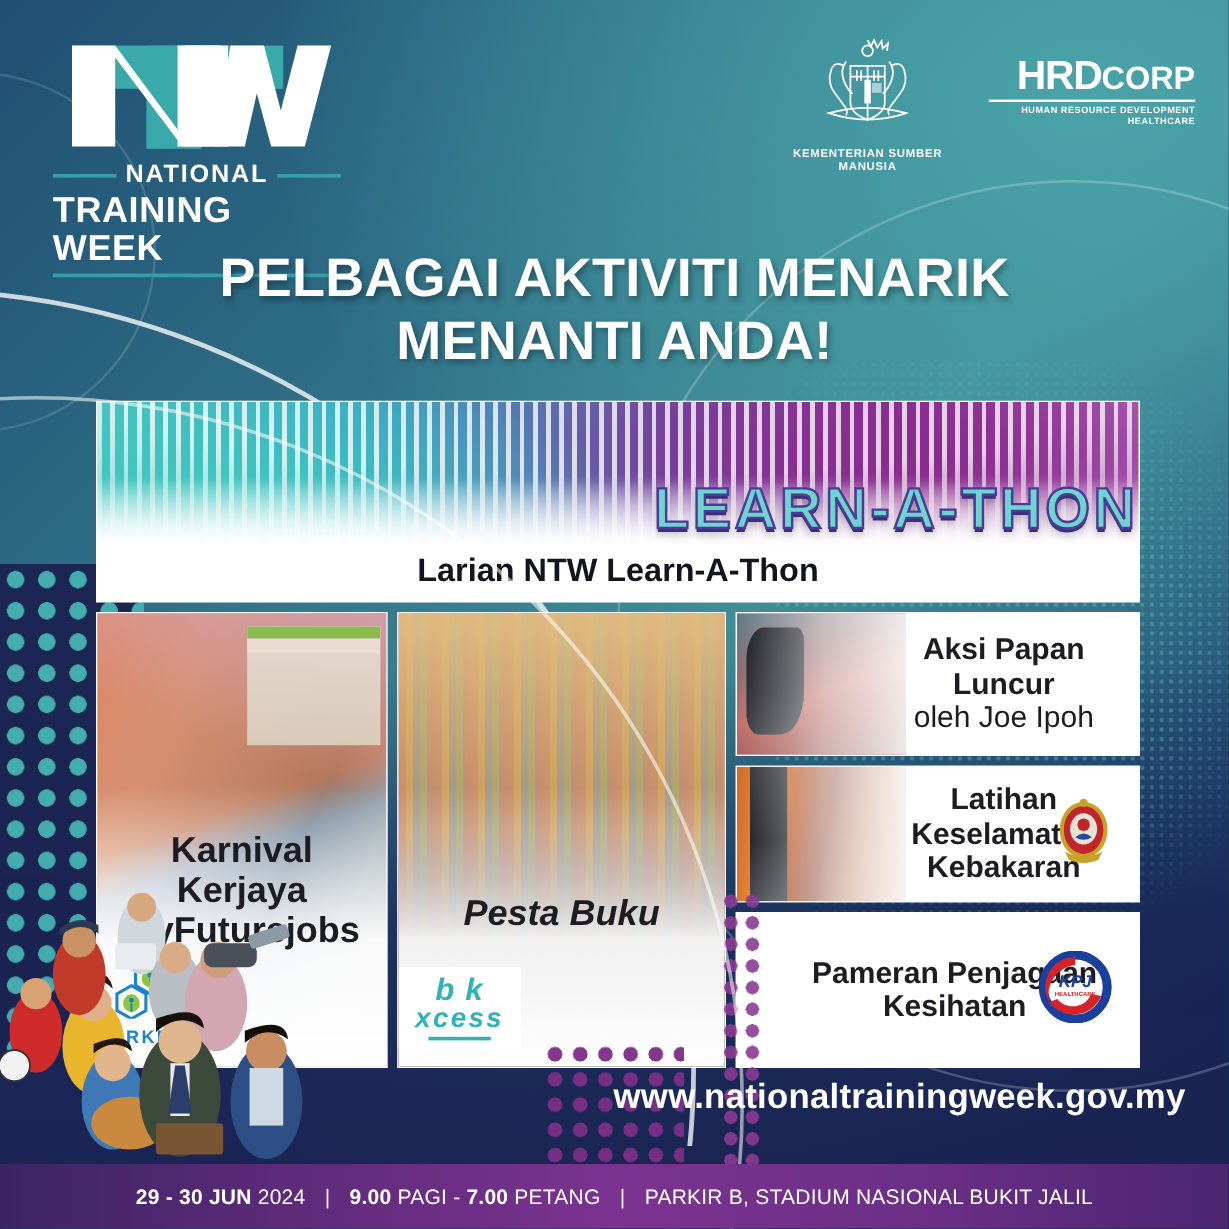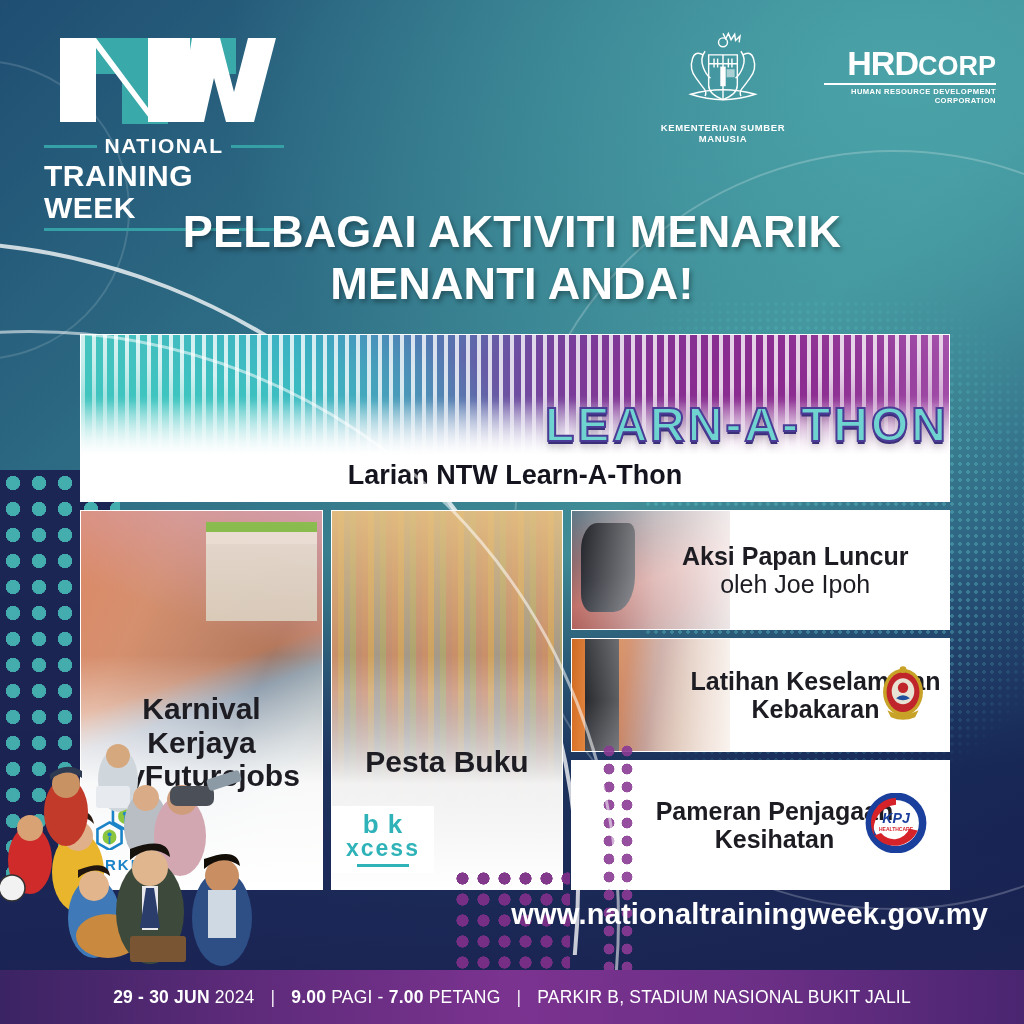--- a/index.html
+++ b/index.html
@@ -128,21 +128,21 @@
     -webkit-text-stroke:2px #4a3b96;
     text-shadow:0 3px 0 #3b2f7a, 0 5px 8px rgba(0,0,0,.25);
   }
   .banner-caption{
     position:absolute;left:0;right:0;bottom:10px;text-align:center;
     font-size:27px;font-weight:bold;color:#14141e;
   }
 
   .grid{display:flex;gap:8px;margin-top:8px;}
   .col-left{width:243px;}
-  .col-mid{width:232px;}
+  .col-mid{width:274px;font-style:italic;}
   .col-right{flex:1;display:flex;flex-direction:column;gap:8px;}
 
   .card{position:relative;background:#fff;overflow:hidden;border:1px solid rgba(255,255,255,.35);}
   .card-tall{height:380px;}
   .photo{position:absolute;inset:0;}
   .photo-fade{position:absolute;left:0;right:0;bottom:0;height:62%;
     background:linear-gradient(180deg, rgba(255,255,255,0) 0%, rgba(255,255,255,.93) 55%, #fff 100%);}
 
   
   .ph-career{
@@ -277,21 +277,21 @@
           <path d="M24 74 q36 -10 72 0 q-36 12 -72 0 z"></path>
         </g>
         <rect x="57" y="43" width="6" height="22" fill="#ffffff"></rect>
         <path d="M64 46 h9 v9 h-9 z" fill="#ffffff" opacity=".55"></path>
       </svg>
       <div class="jata-cap">KEMENTERIAN SUMBER MANUSIA</div>
     </div>
     <div class="hrd">
       <div class="hrd-main"><span>HRD</span><span class="corp">CORP</span></div>
       <div class="hrd-rule"></div>
-      <div class="hrd-sub">HUMAN RESOURCE DEVELOPMENT CORPORATION</div>
+      <div class="hrd-sub">HUMAN RESOURCE DEVELOPMENT HEALTHCARE</div>
     </div>
   </div>
 
   <div class="headline">
     <div>PELBAGAI AKTIVITI MENARIK</div>
     <div>MENANTI ANDA!</div>
   </div>
 
   <div class="board">
 

